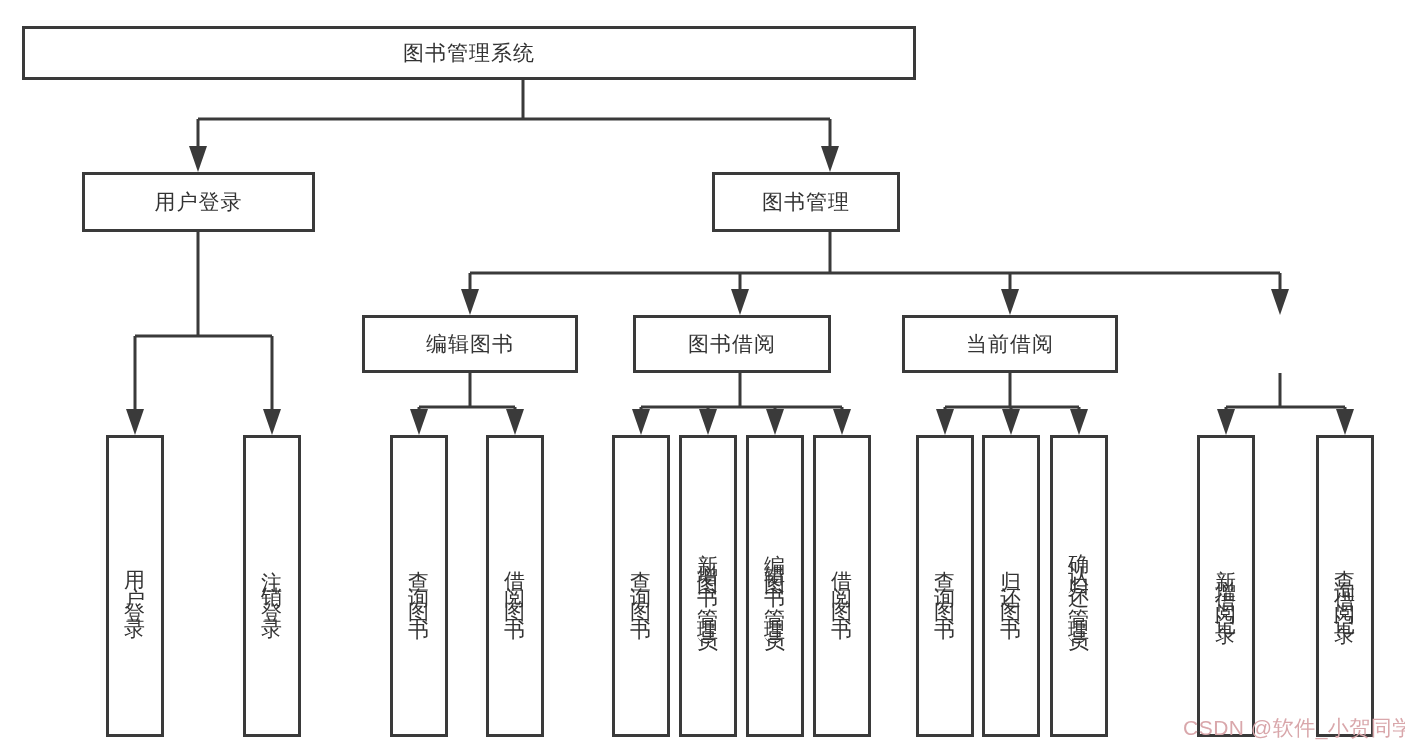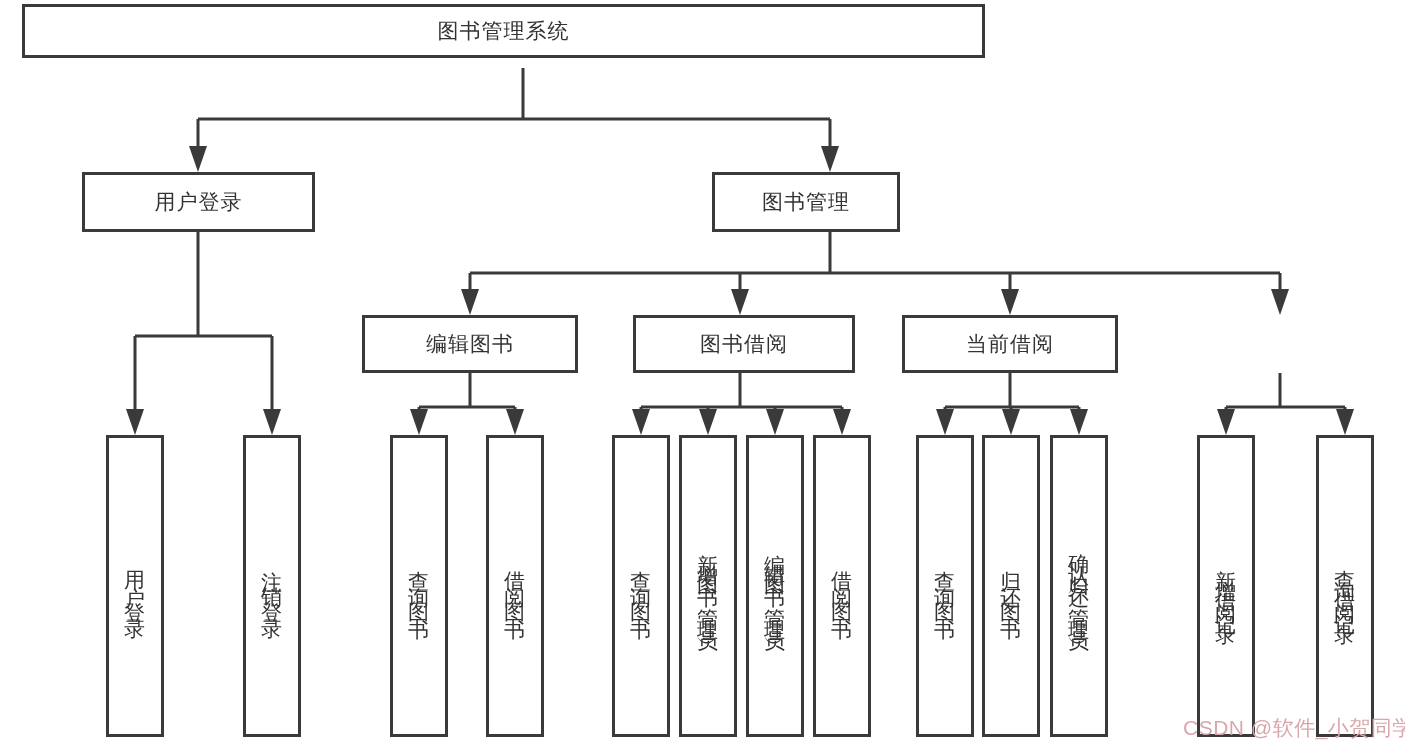--- a/index.html
+++ b/index.html
@@ -81,35 +81,35 @@
       <polygon points="833,409 851,409 842,435" fill="#3a3a3a"></polygon>
       <path d="M1010 373 V407 M945 407 H1079 M945 407 V411 M1011 407 V411 M1079 407 V411" fill="none" stroke="#3a3a3a" stroke-width="3"></path>
       <polygon points="936,409 954,409 945,435" fill="#3a3a3a"></polygon>
       <polygon points="1002,409 1020,409 1011,435" fill="#3a3a3a"></polygon>
       <polygon points="1070,409 1088,409 1079,435" fill="#3a3a3a"></polygon>
       <path d="M1280 373 V407 M1226 407 H1345 M1226 407 V411 M1345 407 V411" fill="none" stroke="#3a3a3a" stroke-width="3"></path>
       <polygon points="1217,409 1235,409 1226,435" fill="#3a3a3a"></polygon>
       <polygon points="1336,409 1354,409 1345,435" fill="#3a3a3a"></polygon>
     </svg>
 
-  <div class="box" style="left:22px; top:4px; width:963px; height:54px">
+  <div class="box" style="left:22px; top:26px; width:894px; height:54px">
     <span>图书管理系统</span>
   </div>
 
   <div class="box" style="left:82px; top:172px; width:233px; height:60px">
     <span>用户登录</span>
   </div>
   <div class="box" style="left:712px; top:172px; width:188px; height:60px">
     <span>图书管理</span>
   </div>
 
   <div class="box" style="left:362px; top:315px; width:216px; height:58px">
     <span>编辑图书</span>
   </div>
-  <div class="box" style="left:633px; top:315px; width:222px; height:58px">
+  <div class="box" style="left:633px; top:315px; width:198px; height:58px">
     <span>图书借阅</span>
   </div>
   <div class="box" style="left:902px; top:315px; width:216px; height:58px">
     <span>当前借阅</span>
   </div>
 
   <div class="box leaf" style="left:106px; top:435px; width:58px; height:302px">
     <span class="vtext">用户登录</span>
   </div>
   <div class="box leaf" style="left:243px; top:435px; width:58px; height:302px">

